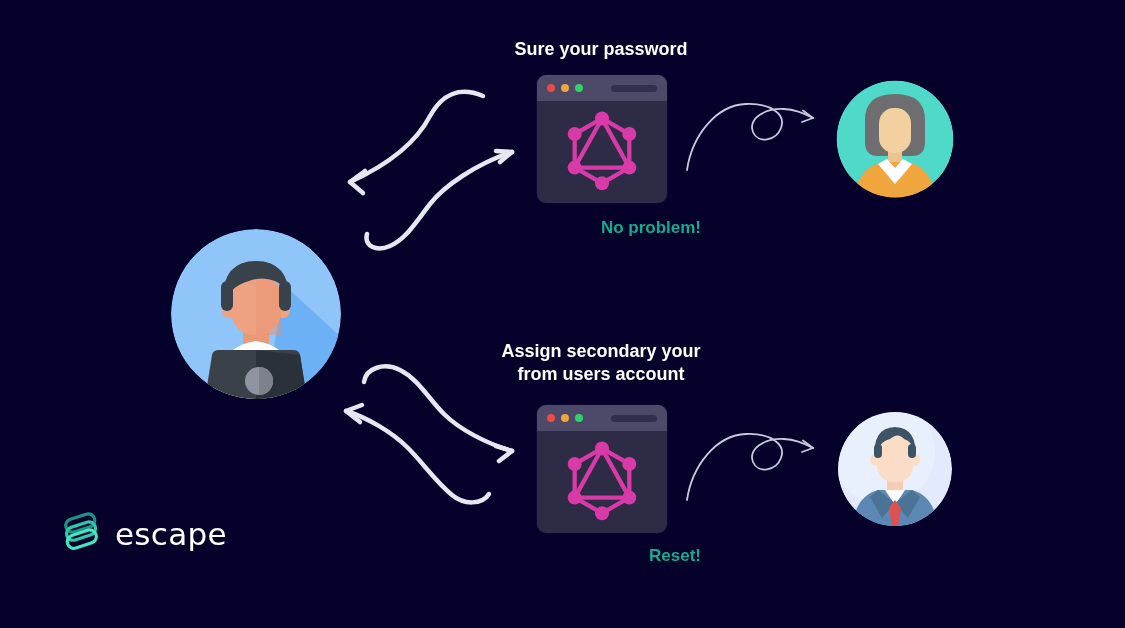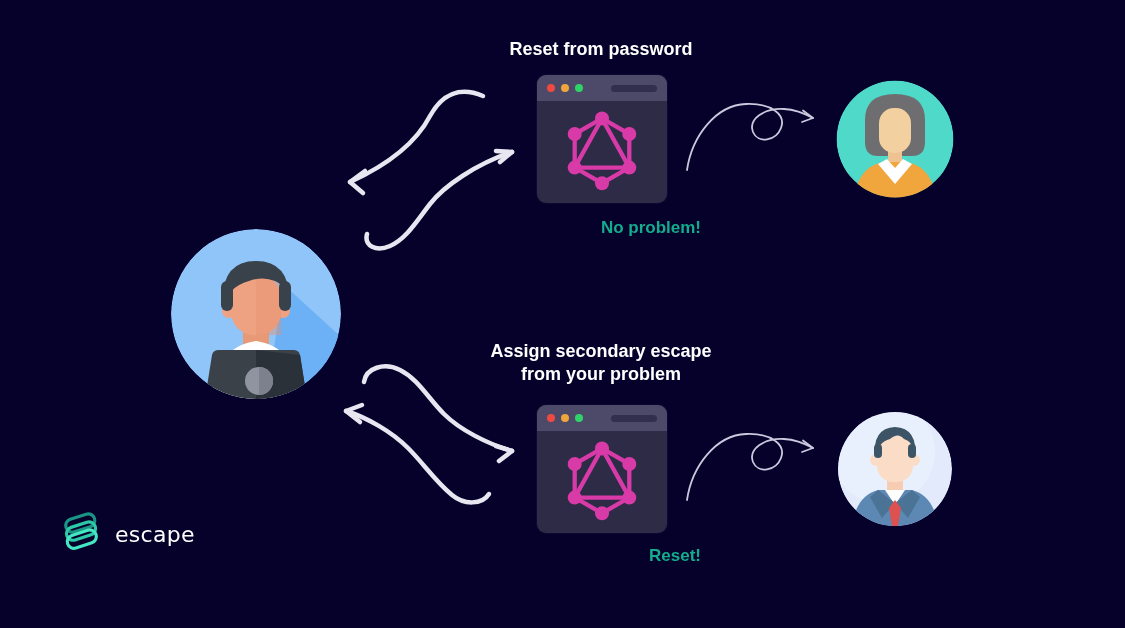--- a/index.html
+++ b/index.html
@@ -57,32 +57,32 @@
   .browser-body{
     height:102px;
     display:flex;align-items:center;justify-content:center;
   }
   
   .logo{
     display:flex;align-items:center;gap:11px;
   }
   .logo-text{
     color:#ffffff;
-    font-size:22px;
+    font-size:31px;
     font-weight:500;
     letter-spacing:0.3px;
     font-family:"DejaVu Sans","Liberation Sans",sans-serif;
   }
 </style>
 </head>
 <body>
 
 <div class="canvas">
 
-  <div class="abs flow-title" style="left:601px;top:38px;">Reset from password</div>
+  <div class="abs flow-title" style="left:601px;top:38px;">Sure your password</div>
 
   <div class="abs browser" style="left:537px;top:75px;">
     <div class="browser-bar">
       <span class="dot dot-red"></span>
       <span class="dot dot-yellow"></span>
       <span class="dot dot-green"></span>
       <span class="bar-pill"></span>
     </div>
     <div class="browser-body">
       <svg width="78" height="86" viewBox="0 0 100 110">
@@ -155,22 +155,22 @@
       <rect x="50" y="52" width="12" height="30" rx="6" fill="#39424b"></rect>
       <rect x="108" y="52" width="12" height="30" rx="6" fill="#39424b"></rect>
       <path d="M34,170 L41,126 Q42,121 48,121 L122,121 Q128,121 129,126 L136,170 Z" fill="#3a4148"></path>
       <path d="M85,121 L129,126 L136,170 L85,170 Z" fill="#2b3138"></path>
       <circle cx="88" cy="152" r="14" fill="#8f94a0"></circle>
       <path d="M88,138 a14,14 0 0 1 0,28 Z" fill="#7c818d"></path>
     </g>
   </svg>
 
   <div class="abs flow-title" style="left:601px;top:340px;">
-    <div>Assign secondary escape</div>
-    <div>from your problem</div>
+    <div>Assign secondary your</div>
+    <div>from users account</div>
   </div>
 
   <div class="abs browser" style="left:537px;top:405px;">
     <div class="browser-bar">
       <span class="dot dot-red"></span>
       <span class="dot dot-yellow"></span>
       <span class="dot dot-green"></span>
       <span class="bar-pill"></span>
     </div>
     <div class="browser-body">

